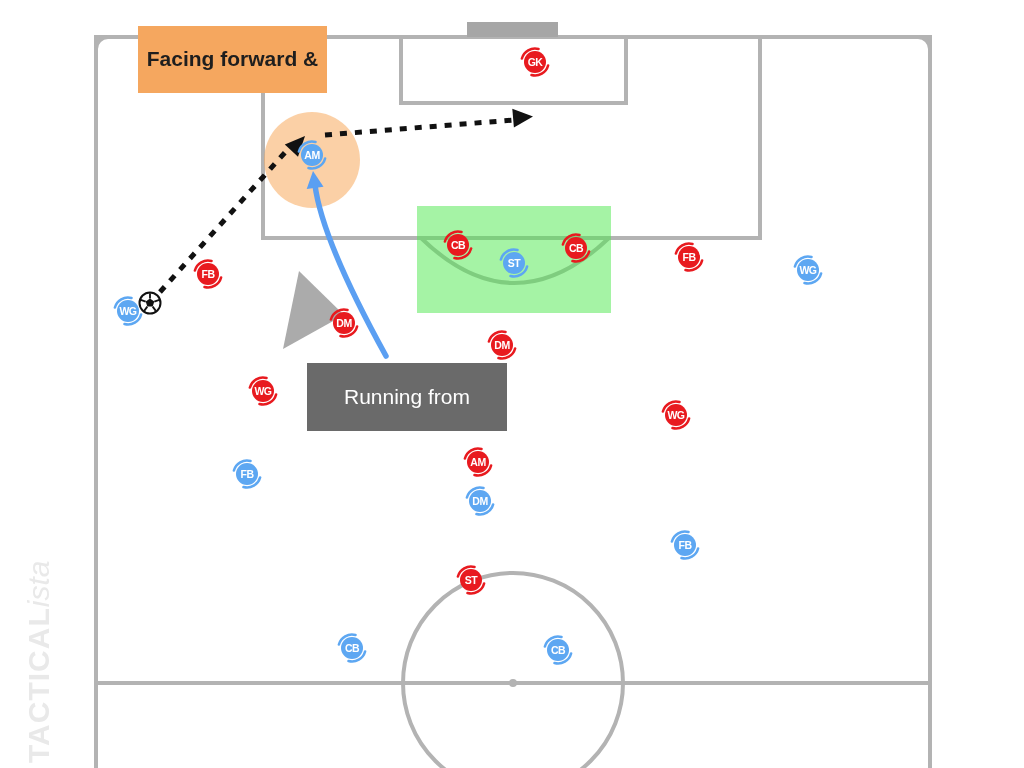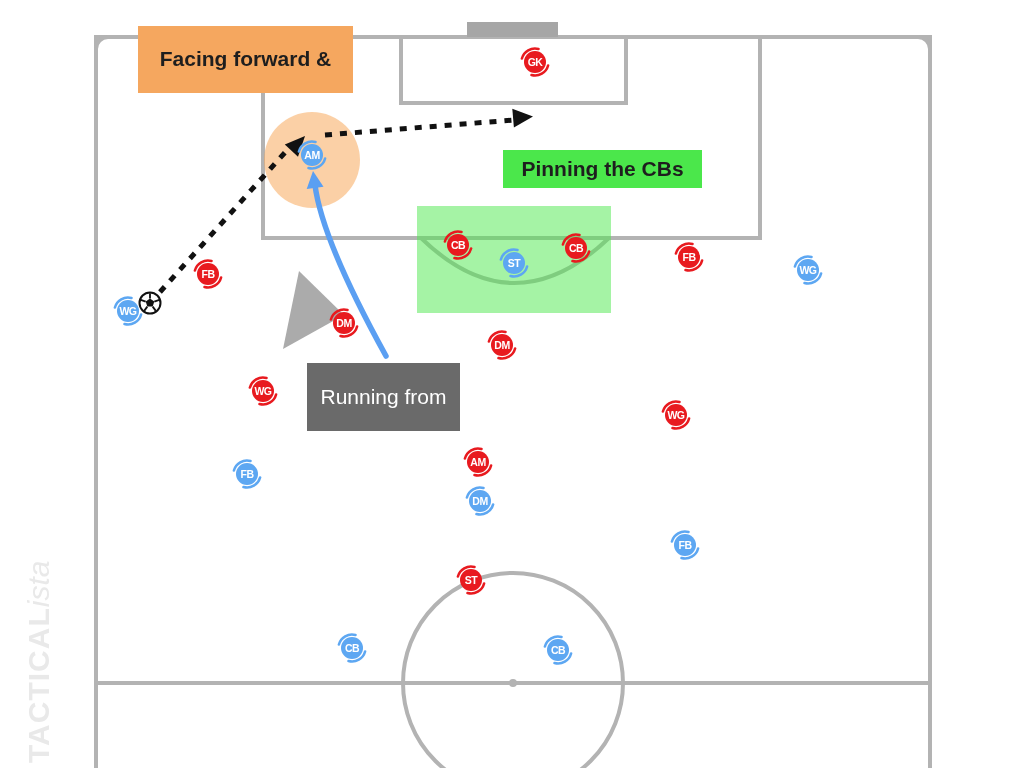--- a/index.html
+++ b/index.html
@@ -6,23 +6,23 @@
   .stage{position:relative;width:1024px;height:768px;background:#ffffff;overflow:hidden;
          font-family:"Liberation Sans",sans-serif;}
   .stage svg.board{position:absolute;left:0;top:0;}
   .pl{fill:none;stroke-width:4;}
   .dashline{fill:none;stroke-width:5;stroke-dasharray:7 8;}
   .runline{fill:none;stroke-width:5.5;stroke-linecap:round;}
   .token{position:absolute;width:34px;height:34px;}
   .ball{position:absolute;width:26px;height:26px;}
   .ann{position:absolute;display:flex;flex-direction:column;align-items:center;justify-content:center;
        text-align:center;font-size:21px;font-weight:600;color:#1e1e1e;line-height:1.38;white-space:nowrap;}
-  #cross-label{left:138px;top:26px;width:215px;height:67px;}
+  #cross-label{left:138px;top:26px;width:189px;height:67px;}
   #pinning-label{left:503px;top:150px;width:199px;height:38px;}
-  #blindside-label{left:307px;top:363px;width:153px;height:68px;color:#ffffff;font-weight:500;}
+  #blindside-label{left:307px;top:363px;width:200px;height:68px;color:#ffffff;font-weight:500;}
   .watermark{position:absolute;left:22px;top:763px;transform:rotate(-90deg);transform-origin:0 0;
              font-size:30px;font-weight:bold;color:#e9e9e9;letter-spacing:1px;white-space:nowrap;}
   .watermark .ital{font-style:italic;font-weight:normal;letter-spacing:0;}
 </style>
 </head>
 <body>
 
 <div class="stage">
 
   <svg class="board" width="1024" height="768" viewBox="0 0 1024 768">
@@ -191,23 +191,20 @@
         <line x1="15.7" y1="16.6" x2="18.8" y2="20.9"></line>
         <line x1="10.3" y1="16.6" x2="7.2" y2="20.9"></line>
         <line x1="8.7" y1="11.6" x2="3.7" y2="9.9"></line>
       </g>
     </svg>
   </div>
 
   <div class="ann" id="cross-label" style="background: rgb(245, 167, 95);">
     <span>Facing forward &amp;</span>
   </div>
-  <div class="ann" id="pinning-label" style="background: rgb(75, 231, 75);">
-    <span>Pinning the CBs</span>
-  </div>
   <div class="ann" id="blindside-label" style="background: rgb(106, 106, 106);">
     <span>Running from</span>
   </div>
 
   <div class="watermark">
     <span>TACTICAL</span><span class="ital">ista</span>
   </div>
 
 </div>
 

